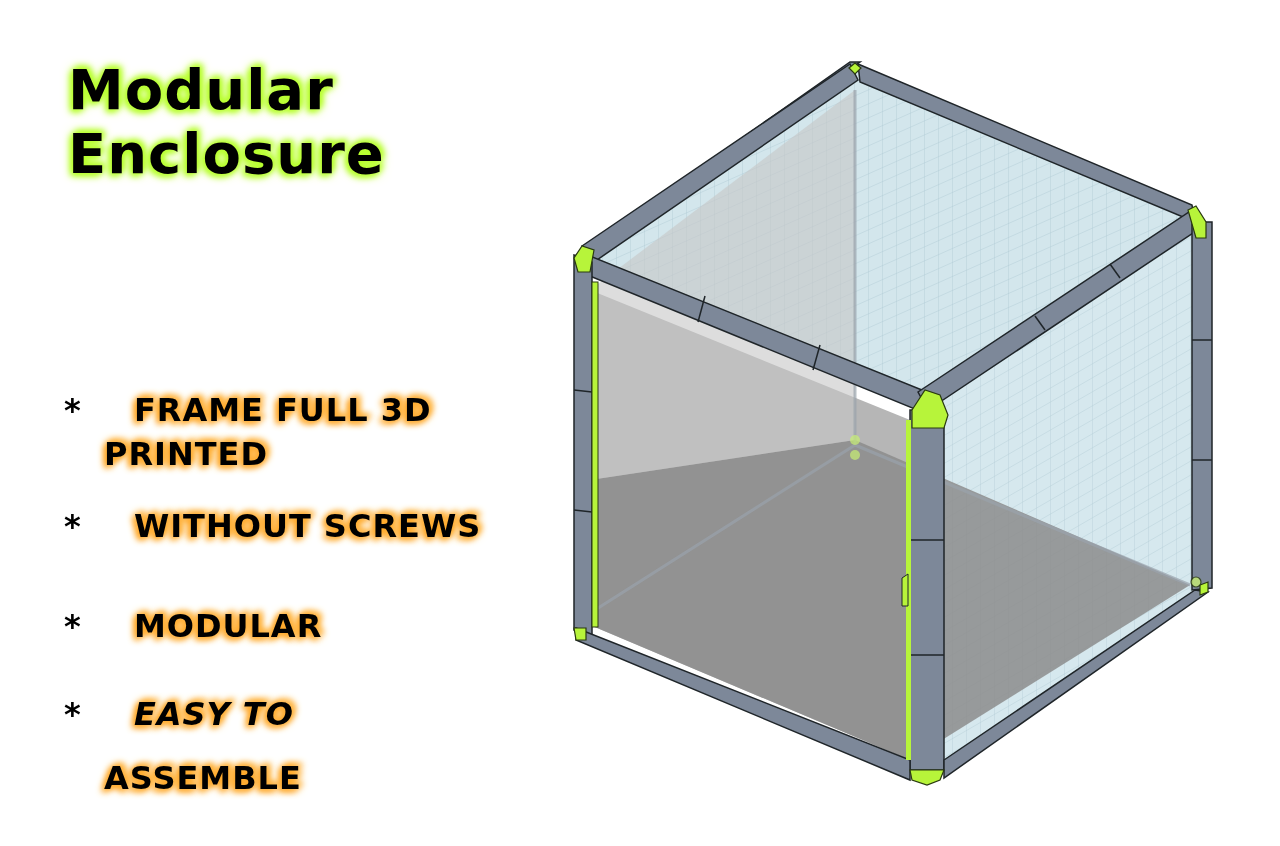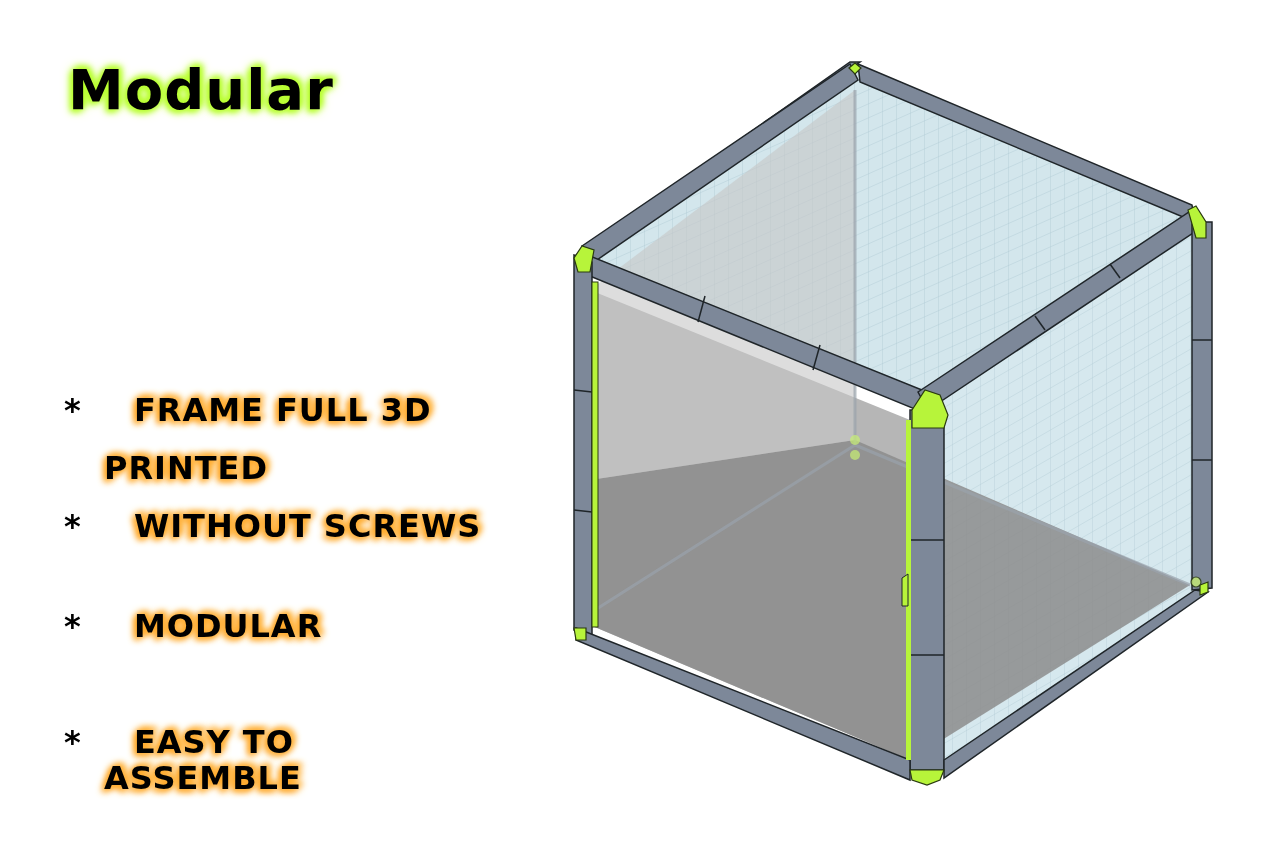--- a/index.html
+++ b/index.html
@@ -26,39 +26,40 @@
     text-shadow: 0 0 6px #ffa726, 4px -3px 6px #ffb33a, -3px 3px 6px #ffa726, 0 0 10px #ffb84d;
     margin-left: 40px;
   }
   .cube { position: absolute; left: 0; top: 0; }
 </style>
 </head>
 <body>
 
 <div class="title">
   <div>Modular</div>
+  <div>Enclosure</div>
 </div>
 
 <div class="features">
   <div class="feature" style="top:0px;">
     <span>*</span>
     <span class="glow">FRAME FULL 3D</span>
   </div>
-  <div class="feature" style="top:58px;">
+  <div class="feature" style="top:44px;">
     <span class="glow">PRINTED</span>
   </div>
   <div class="feature" style="top:116px;">
     <span>*</span>
     <span class="glow">WITHOUT SCREWS</span>
   </div>
   <div class="feature" style="top:216px;">
     <span>*</span>
     <span class="glow">MODULAR</span>
   </div>
-  <div class="feature" style="top:332px;">
+  <div class="feature" style="top:304px;font-style:italic;">
     <span>*</span>
     <span class="glow">EASY TO</span>
   </div>
   <div class="feature" style="top:368px;">
     <span class="glow">ASSEMBLE</span>
   </div>
 </div>
 
 <svg class="cube" width="1280" height="846" viewBox="0 0 1280 846">
   <defs>

